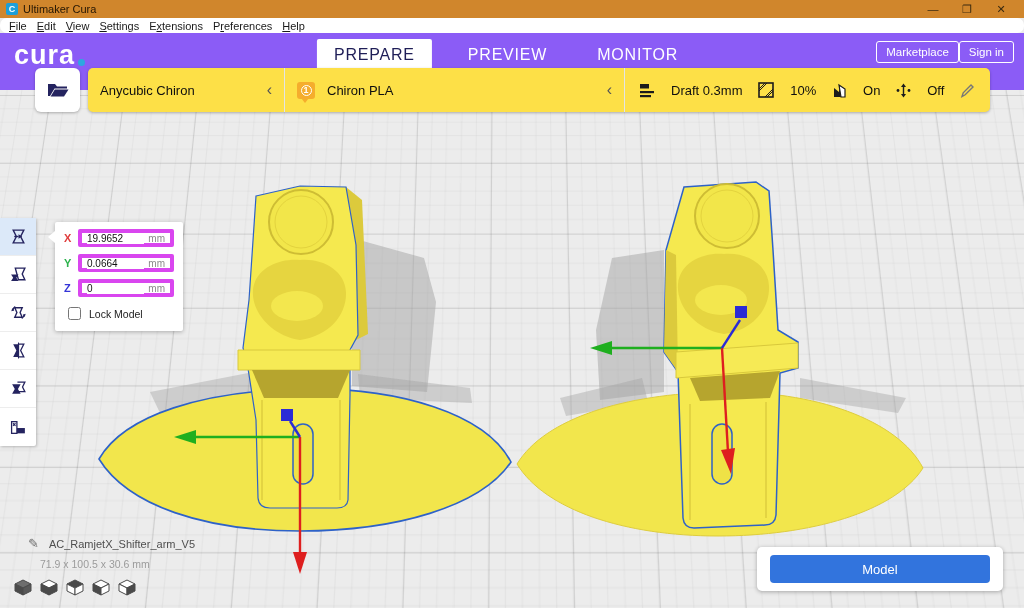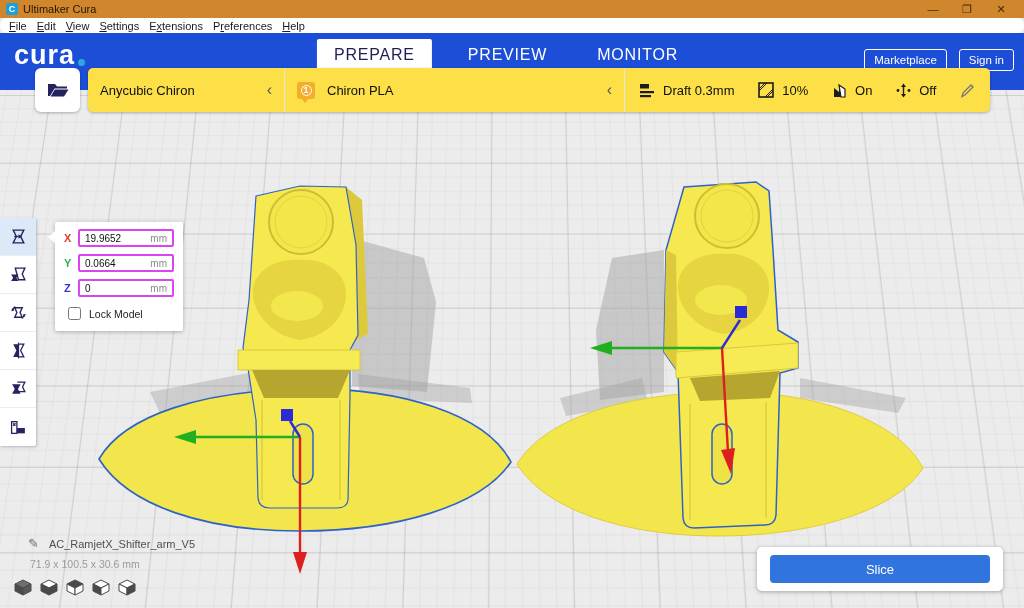--- a/index.html
+++ b/index.html
@@ -11,28 +11,28 @@
   .app-icon { width:12px; height:12px; background:#1d9fd8; border-radius:2px; color:#fff; font-size:9px; font-weight:bold; display:flex; align-items:center; justify-content:center; line-height:1; }
   .app-title { font-size:11px; color:#241603; }
   .win-controls { margin-left:auto; display:flex; }
   .win-btn { width:34px; text-align:center; font-size:11px; color:#3c2b10; cursor:default; }
 
   
   .menubar { height:15px; background:#ffffff; display:flex; align-items:center; padding:0 4px;border-radius:7px; }
   .menu-item { font-size:11px; color:#1a1a1a; padding:0 5px; }
 
   
-  .header { height:57px; background:#1d4ed8; position:relative; }
+  .header { height:57px; background:#8b5cf6; position:relative; }
   .logo { position:absolute; left:14px; top:9px; display:flex; align-items:flex-end; }
   .logo-text { color:#fff; font-size:27px; font-weight:bold; letter-spacing:1px; line-height:1; }
   .logo-dot { width:7px; height:7px; border-radius:50%; background:#2ea7e0; margin:0 0 3px 3px; }
   .stage-tabs { position:absolute; left:50%; top:6px; transform:translateX(-52%); display:flex; align-items:center; gap:22px; }
   .tab { color:#fff; font-size:16px; letter-spacing:0.8px; padding:7px 14px; }
   .tab.active { background:#fff; color:#1f1e57; border-radius:2px; padding:7px 17px; }
-  .header-right { position:absolute; right:10px; top:16px; display:flex; gap:12px;margin-left:32px; }
+  .header-right { position:absolute; right:10px; top:8px; display:flex; gap:0;margin-left:32px; }
   .hdr-btn { border:1px solid #fff; border-radius:3px; color:#fff; font-size:11.5px; padding:4px 9px; background:transparent; }
   .header-ext { position:absolute; right:0; top:57px; width:37px; height:11px; background:#1f1e57; }
 
   
   .viewport { position:absolute; left:0; top:90px; right:0; bottom:0; background:#ececec; overflow:hidden; z-index:0; }
   .grid-plane { position:absolute; left:-300px; right:-300px; top:-60px; height:1500px;
     background-image:
       linear-gradient(to right, rgba(0,0,0,0.10) 1px, transparent 1px),
       linear-gradient(to bottom, rgba(0,0,0,0.10) 1px, transparent 1px),
       linear-gradient(to right, rgba(0,0,0,0.035) 1px, transparent 1px),
@@ -50,50 +50,50 @@
   .sec-printer { width:197px; border-right:1px solid #e4e4e4; }
   .sec-material { width:340px; border-right:1px solid #e4e4e4; }
   .sec-settings { flex:1; justify-content:space-between; padding:0 15px; }
   .sel-label { font-size:13px; color:#0f0f0f; }
   .chevron { margin-left:auto; color:#555; font-size:16px; line-height:1; }
   .mat-badge { width:18px; height:17px; background:#f5ad2d; border-radius:3px; position:relative; margin-right:12px;
     display:flex; align-items:center; justify-content:center; }
   .mat-badge::after { content:""; position:absolute; left:4px; bottom:-4px; border-left:4px solid transparent;
     border-right:4px solid transparent; border-top:5px solid #f5ad2d; }
   .mat-badge span { color:#fff; font-size:9px; font-weight:bold; border:1px solid #fff; border-radius:50%; width:11px; height:11px; display:flex; align-items:center; justify-content:center; }
-  .ps-item { display:flex; align-items:center; gap:8px; font-size:13px; color:#0f0f0f; }
+  .ps-item { display:flex; align-items:center; gap:16px; font-size:13px; color:#0f0f0f; }
 
   
   .toolbox { position:absolute; left:0; top:218px; width:36px; background:#fff; box-shadow:1px 1px 3px rgba(0,0,0,.22);
     border-radius:0 2px 2px 0; z-index:6; }
   .tool-btn { width:36px; height:38px; display:flex; align-items:center; justify-content:center; border-bottom:1px solid #ededed; }
   .tool-btn:last-child { border-bottom:none; }
   .tool-btn.selected { background:#dce9f9; }
 
   
   .pos-panel { position:absolute; left:55px; top:222px; width:128px; background:#fff; border-radius:2px;
     box-shadow:0 1px 4px rgba(0,0,0,.28); padding:7px 9px 9px; z-index:7; }
   .pos-panel::before { content:""; position:absolute; left:-7px; top:9px; border-top:6px solid transparent;
     border-bottom:6px solid transparent; border-right:7px solid #fff; }
   .pos-row { display:flex; align-items:center; gap:6px; margin-bottom:7px; }
   .axis { width:8px; font-size:11px; font-weight:bold; }
   .axis-x { color:#e03c3c; } .axis-y { color:#2bb24c; } .axis-z { color:#3535d8; }
-  .field { flex:1; border:2px solid #d946ef; border-radius:2px; height:18px; display:flex; align-items:center; padding:0 5px; }
+  .field { flex:1; border:4px solid #d946ef; border-radius:2px; height:18px; display:flex; align-items:center; padding:0 5px; }
   .field input { border:0; outline:0; width:100%; font-size:10px; font-family:"Liberation Sans",sans-serif; color:#111; }
   .unit { font-size:10px; color:#8a8a8a; margin-left:4px; }
   .lock-row { display:flex; align-items:center; gap:8px; margin:10px 0 2px 4px; }
   .lock-row input { width:13px; height:13px; }
   .lock-label { font-size:10.5px; color:#222; }
 
   
   .model-info { position:absolute; left:28px; top:536px; z-index:6; }
   .mi-row { display:flex; align-items:center; gap:10px; }
   .mi-pencil { color:#6e6e6e; font-size:13px; }
   .mi-name { font-size:11px; color:#4f4f4f; }
-  .mi-dims { font-size:10.5px; color:#9b9b9b; margin-top:7px; margin-left:2px; }
+  .mi-dims { font-size:10.5px; color:#9b9b9b; margin-top:7px; margin-left:12px; }
   .view-modes { position:absolute; left:14px; top:579px; display:flex; gap:8px; z-index:6; }
   .vm-btn { width:18px; height:17px; display:flex; align-items:center; justify-content:center; }
 
   
   .slice-panel { position:absolute; right:21px; top:547px; width:246px; height:44px; background:#fff; border-radius:5px;
     box-shadow:0 1px 4px rgba(0,0,0,.3); display:flex; align-items:center; justify-content:center; z-index:6; }
   .slice-btn { width:220px; height:28px; background:#3274dd; border:none; border-radius:4px; color:#fff;
     font-size:13px; font-family:"Liberation Sans",sans-serif; }
 </style>
 </head>
@@ -370,14 +370,14 @@
   <span class="vm-btn">
     <svg width="18" height="17" viewBox="0 0 18 17">
       <polygon points="9,1 17,5 9,9 1,5" fill="#fff" stroke="#4a4a4a"></polygon>
       <polygon points="1,5 9,9 9,16 1,12" fill="#fff" stroke="#4a4a4a"></polygon>
       <polygon points="9,9 17,5 17,12 9,16" fill="#4a4a4a" stroke="#4a4a4a"></polygon>
     </svg>
   </span>
 </div>
 
 <div class="slice-panel">
-  <button class="slice-btn">Slice</button>
+  <button class="slice-btn">Model</button>
 </div>
 
 </body></html>

